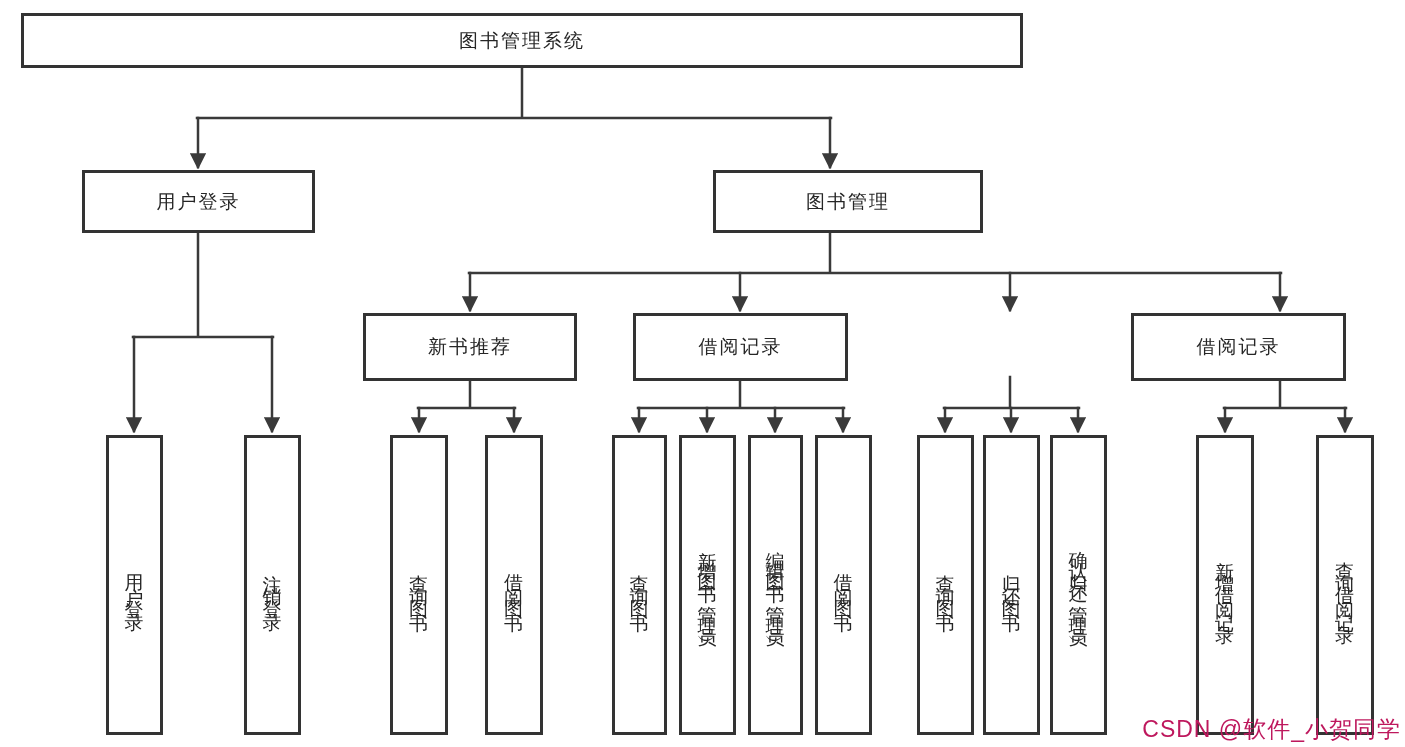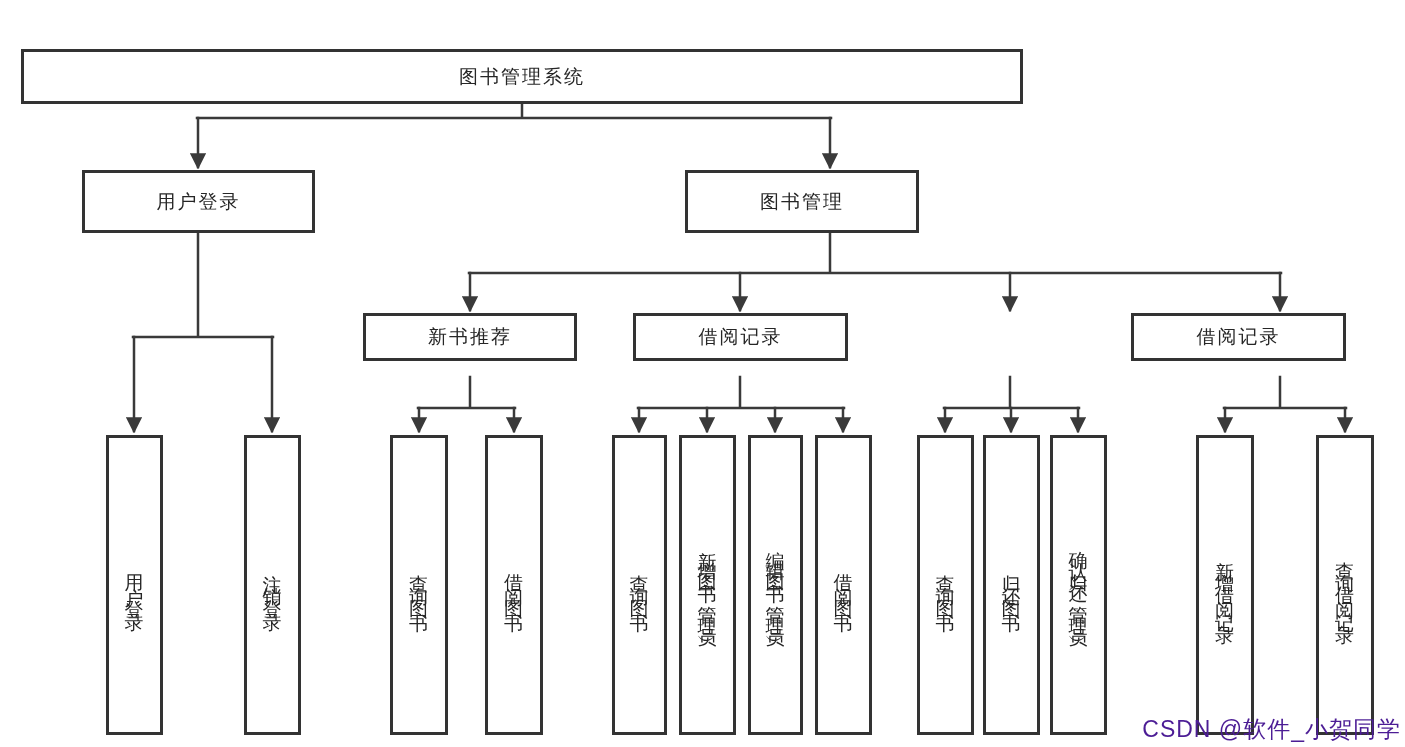--- a/index.html
+++ b/index.html
@@ -18,38 +18,38 @@
     border:3px solid #333333;
     display:flex;align-items:center;justify-content:center;
     box-sizing:border-box;
     z-index:2;
   }
   .hbox{
     font-size:19px;
     letter-spacing:2px;
     white-space:nowrap;
   }
-  .root{font-size:19px;margin-top:36px;}
+  .root{font-size:19px;}
   .l2{top:170px;height:63px;}
-  .l3{top:313px;height:48px;}
+  .l3{top:313px;height:68px;}
   .vbox{
     top:435px;height:300px;
     writing-mode:vertical-rl;
     text-orientation:mixed;
     font-size:19px;
     letter-spacing:13px;
     line-height:1;
     z-index:2;
   }
   .vbox.dense{letter-spacing:11px;}
   .watermark{
     position:absolute;
     right:4px;top:714px;
     font-size:23px;
-    color:#4c1d95;
+    color:#be185d;
     letter-spacing:1px;
     z-index:3;
     white-space:nowrap;
   }
 </style>
 </head>
 <body>
 
 <div class="canvas">
 
@@ -92,21 +92,21 @@
 
       <path d="M1280,377 L1280,408 M1224,408 L1346,408"></path>
       <line x1="1225" y1="408" x2="1225" y2="431" marker-end="url(#arrow)"></line>
       <line x1="1345" y1="408" x2="1345" y2="431" marker-end="url(#arrow)"></line>
     </g>
   </svg>
 
   <div class="node hbox root" style="left:21px;top:13px;width:1002px;height:55px">图书管理系统</div>
 
   <div class="node hbox l2" style="left:82px;width:233px">用户登录</div>
-  <div class="node hbox l2" style="left:685px;width:234px">图书管理</div>
+  <div class="node hbox l2" style="left:713px;width:270px">图书管理</div>
 
   <div class="node hbox l3" style="left:363px;width:214px">新书推荐</div>
   <div class="node hbox l3" style="left:633px;width:215px">借阅记录</div>
   <div class="node hbox l3" style="left:1131px;width:215px">借阅记录</div>
 
   <div class="node vbox" style="left:106px;width:57px">用户登录</div>
   <div class="node vbox" style="left:244px;width:57px">注销登录</div>
 
   <div class="node vbox" style="left:390px;width:58px">查询图书</div>
   <div class="node vbox" style="left:485px;width:58px">借阅图书</div>

